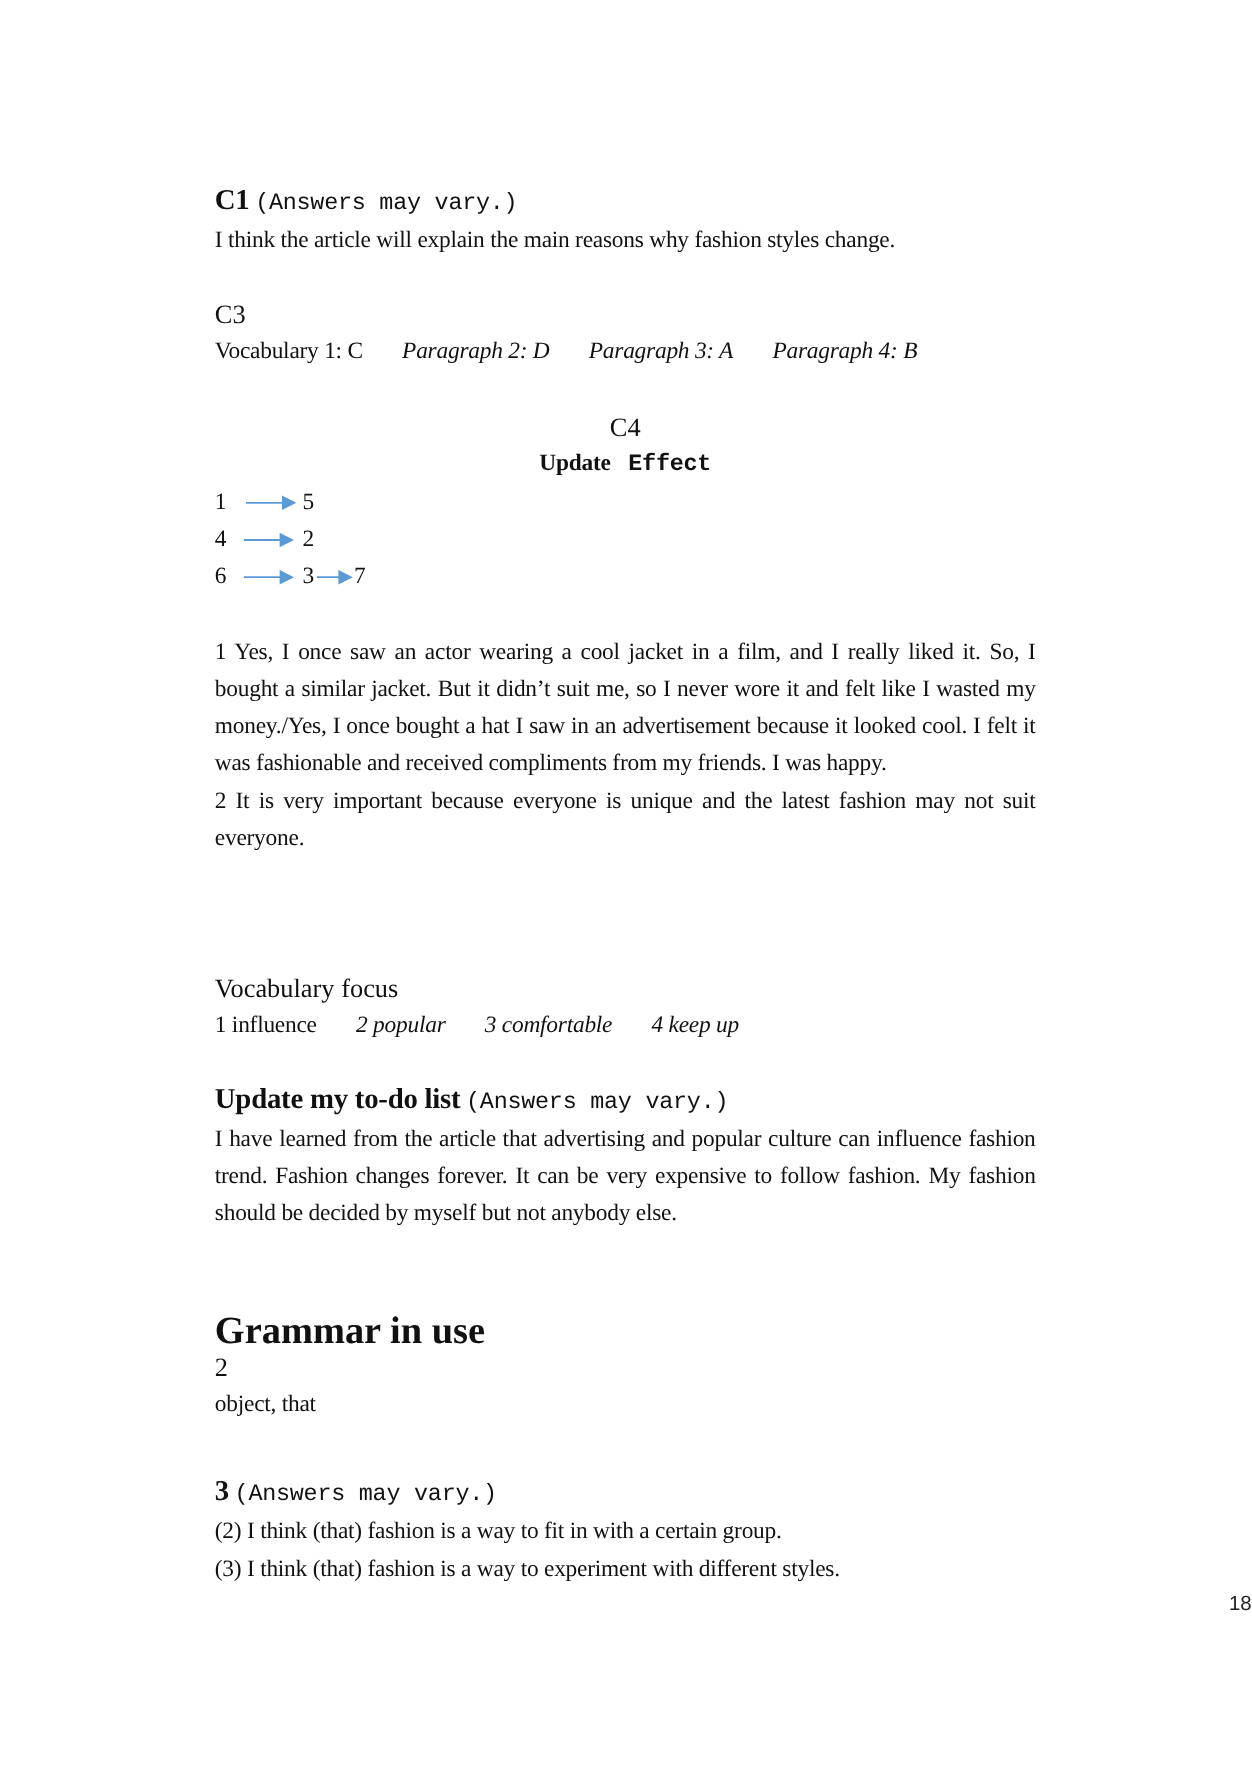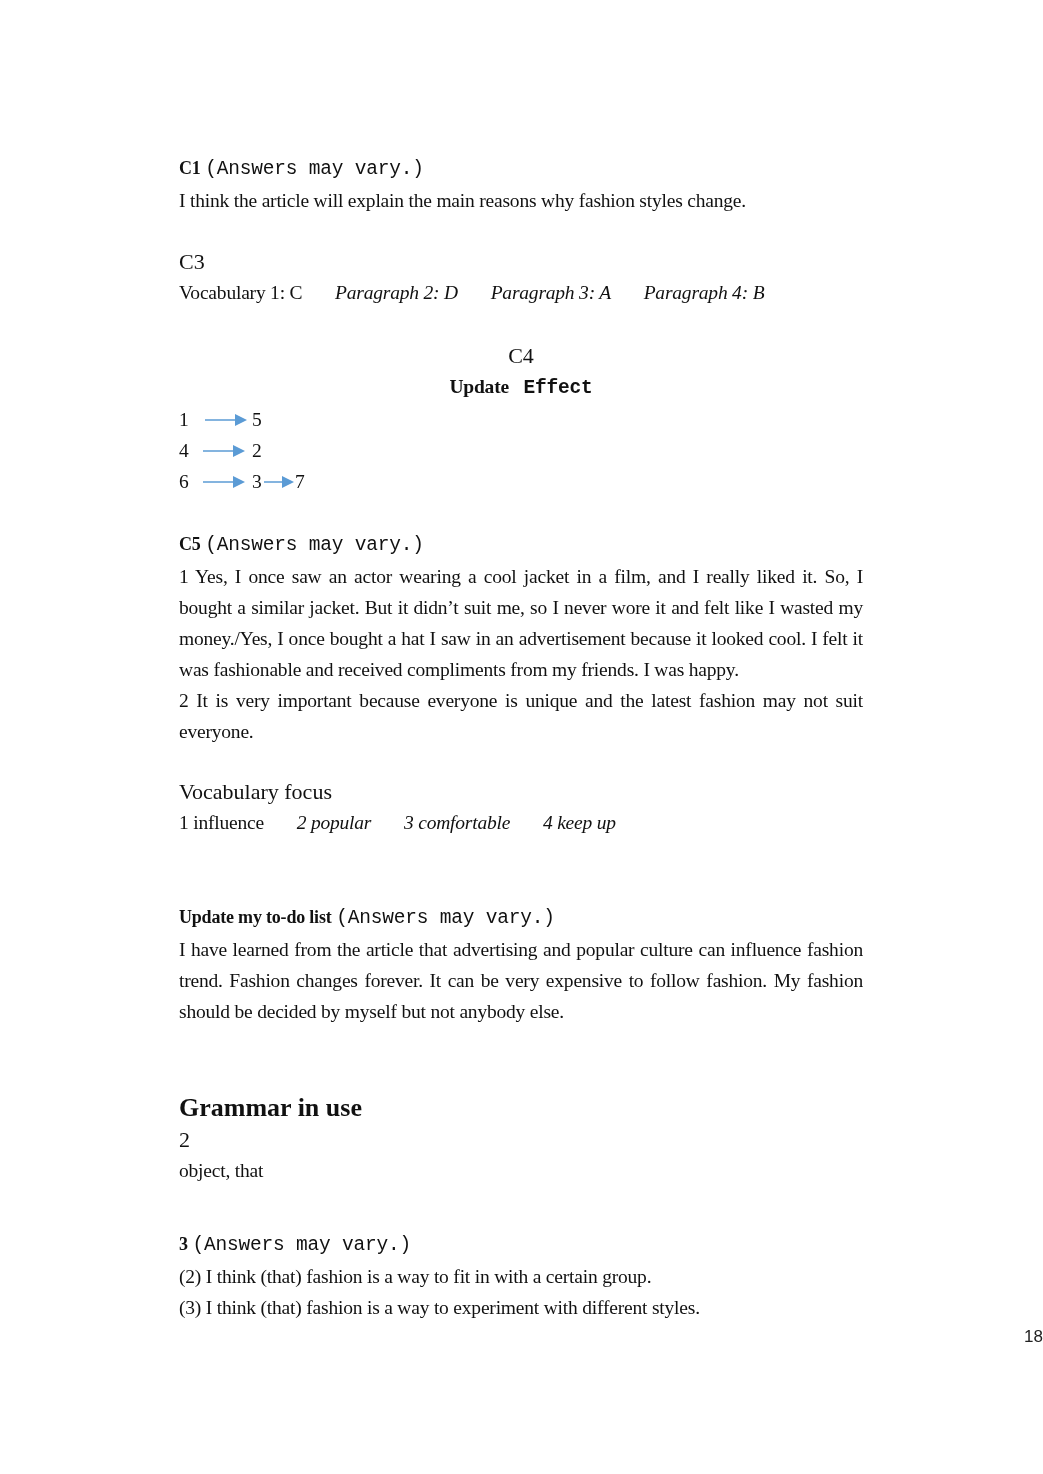--- a/index.html
+++ b/index.html
@@ -39,29 +39,29 @@
       text-align: justify;
       letter-spacing: -0.2px;
     }
     .h {
       font-weight: normal;
       font-size: 22px;
       line-height: 31px;
     }
     .h-inline {
       font-weight: bold;
-      font-size: 18px;
+      font-size: 24px;
     }
     .note {
       font-size: 19.5px;
       font-family: Liberation Mono, monospace;
     }
     .big-h {
       font-weight: bold;
-      font-size: 26px;
+      font-size: 32px;
       line-height: 34px;
     }
     .spaced span + span {
       margin-left: 28px;
       font-style: italic;
     }
     .c4-row {
       position: relative;
       height: 31px;
       font-size: 19.5px;
@@ -144,29 +144,25 @@
       <span class="cell" style="left:73px;">3</span>
       <svg class="arrow" style="left:85px;" width="30" height="14">
         <line x1="0" y1="7" x2="20" y2="7" stroke="#5b9bd5" stroke-width="1.5"></line>
         <polygon points="18,1 30,7 18,13" fill="#5b9bd5"></polygon>
       </svg>
       <span class="cell" style="left:116px;">7</span>
     </div>
   </div>
 
   <div class="blk" style="top:528px;">
-    <div class="line">
-      <span class="h-inline">C5</span>
-      <span class="note">(Answers may vary.)</span>
-    </div>
     <div class="para">1 Yes, I once saw an actor wearing a cool jacket in a film, and I really liked it. So, I bought a similar jacket. But it didn’t suit me, so I never wore it and felt like I wasted my money./Yes, I once bought a hat I saw in an advertisement because it looked cool. I felt it was fashionable and received compliments from my friends. I was happy.</div>
     <div class="para">2 It is very important because everyone is unique and the latest fashion may not suit everyone.</div>
   </div>
 
-  <div class="blk" style="top:776px;">
+  <div class="blk" style="top:808px;">
     <div class="h">Vocabulary focus</div>
     <div class="line spaced">
       <span>1 influence</span>
       <span>2 popular</span>
       <span>3 comfortable</span>
       <span>4 keep up</span>
     </div>
   </div>
 
   <div class="blk" style="top:901px;">

